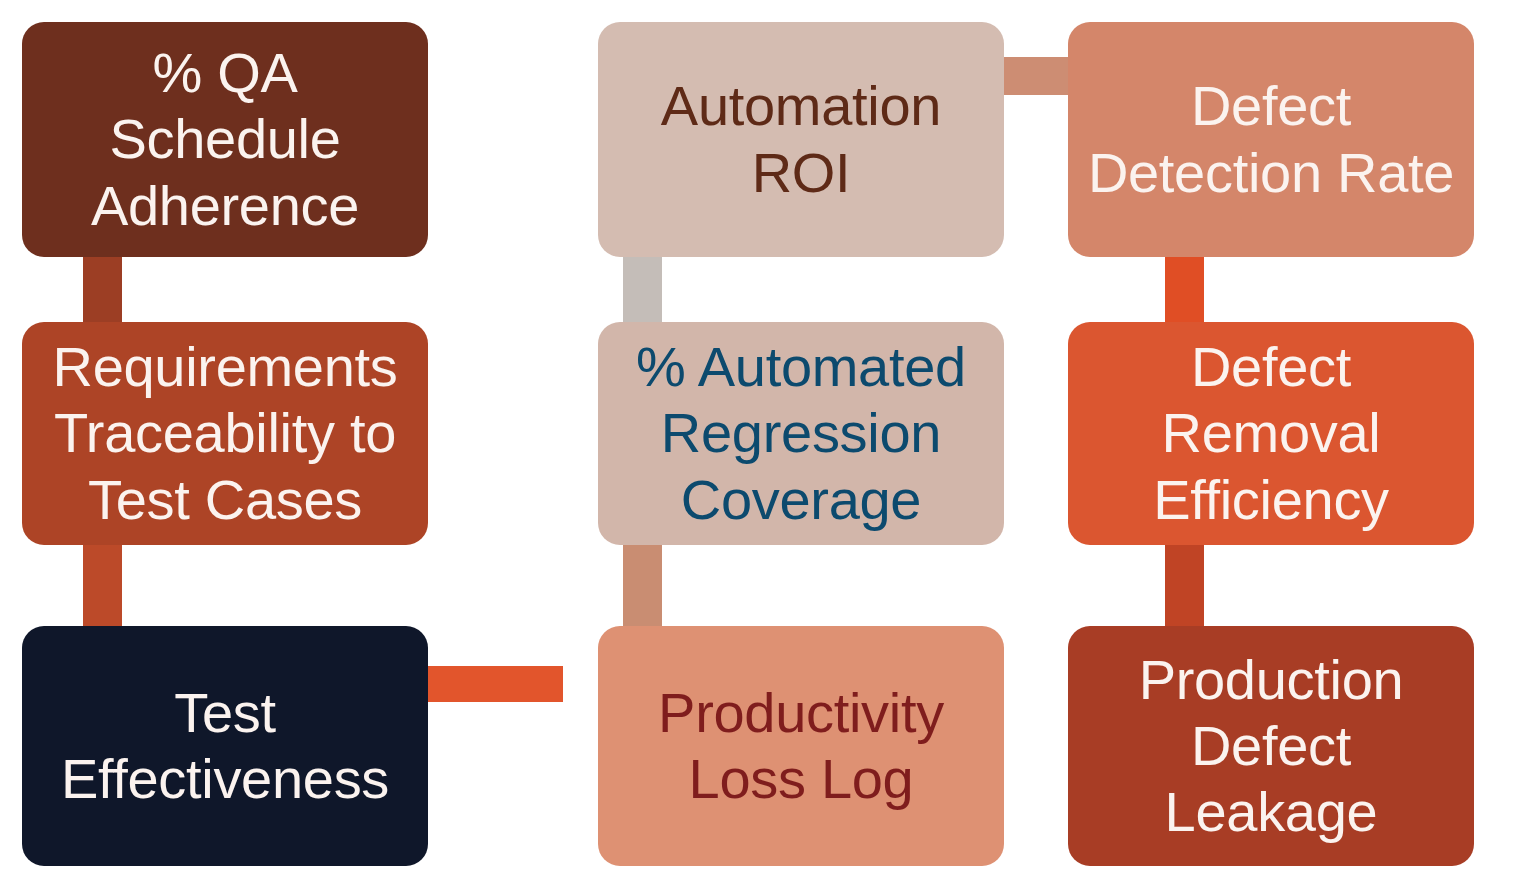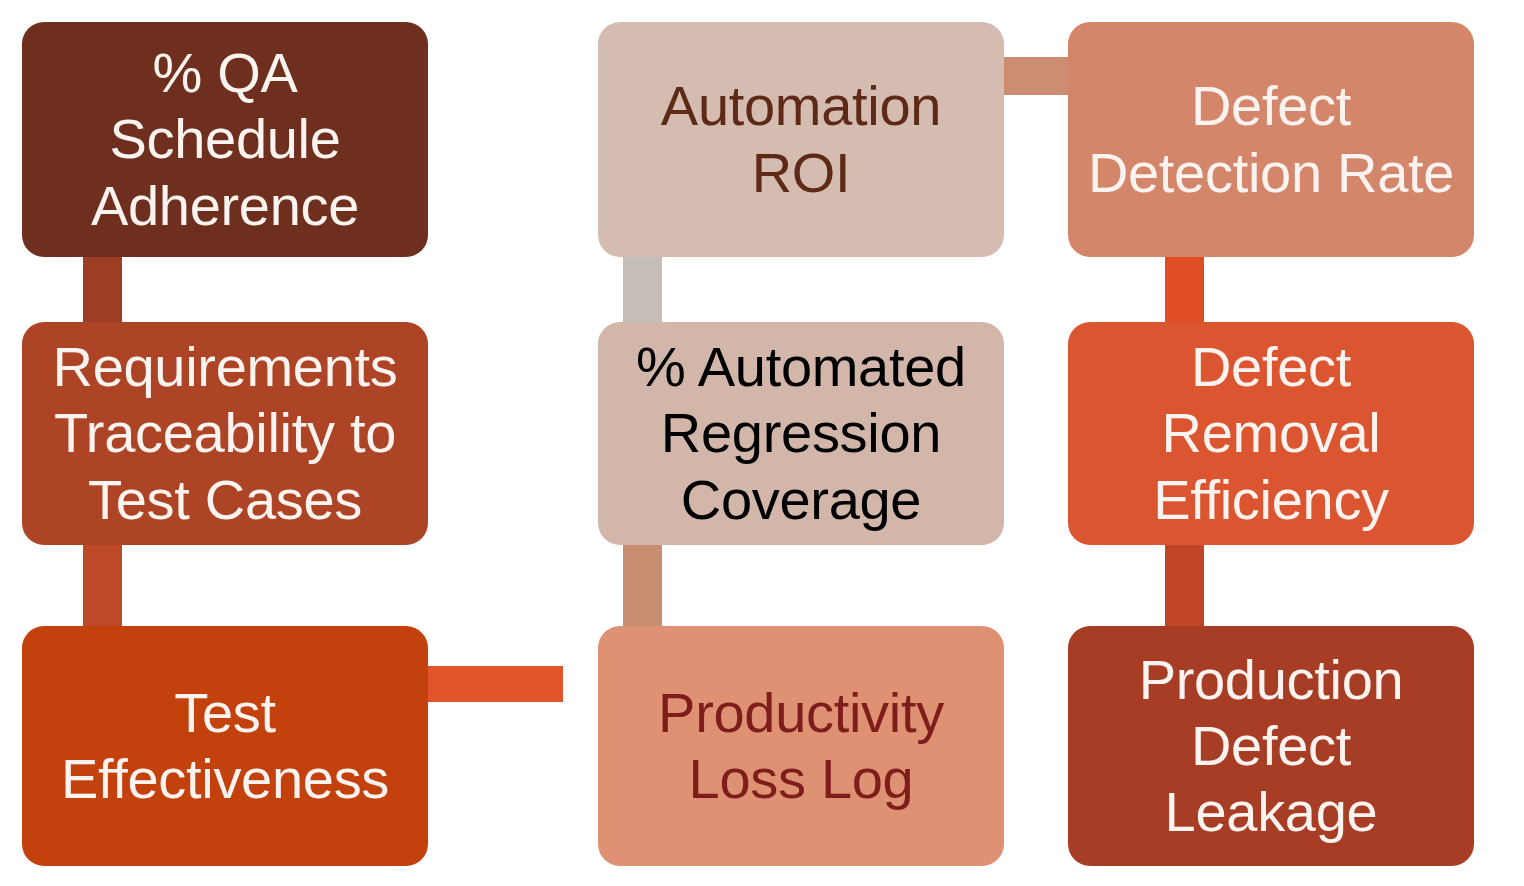--- a/index.html
+++ b/index.html
@@ -97,33 +97,33 @@
     <span class="node-label">Defect
 Detection Rate</span>
   </div>
 
   <div class="node-box col-1 row-2" style="background-color: rgb(173, 68, 38); color: rgb(251, 243, 239);">
     <span class="node-label">Requirements
 Traceability to
 Test Cases</span>
   </div>
 
-  <div class="node-box col-2 row-2" style="background-color: rgb(210, 182, 170); color: #000000;">
+  <div class="node-box col-2 row-2" style="background-color: rgb(210, 182, 170); color: #0c4a6e;">
     <span class="node-label">% Automated
 Regression
 Coverage</span>
   </div>
 
   <div class="node-box col-3 row-2" style="background-color: rgb(219, 86, 48); color: rgb(251, 243, 239);">
     <span class="node-label">Defect
 Removal
 Efficiency</span>
   </div>
 
-  <div class="node-box col-1 row-3" style="background-color: #c2410c; color: rgb(251, 243, 239);">
+  <div class="node-box col-1 row-3" style="background-color: #0f172a; color: rgb(251, 243, 239);">
     <span class="node-label">Test
 Effectiveness</span>
   </div>
 
   <div class="node-box col-2 row-3" style="background-color: rgb(222, 145, 115); color: #7f1d1d;">
     <span class="node-label">Productivity
 Loss Log</span>
   </div>
 
   <div class="node-box col-3 row-3" style="background-color: rgb(168, 61, 37); color: rgb(251, 243, 239); align-items: center;">

